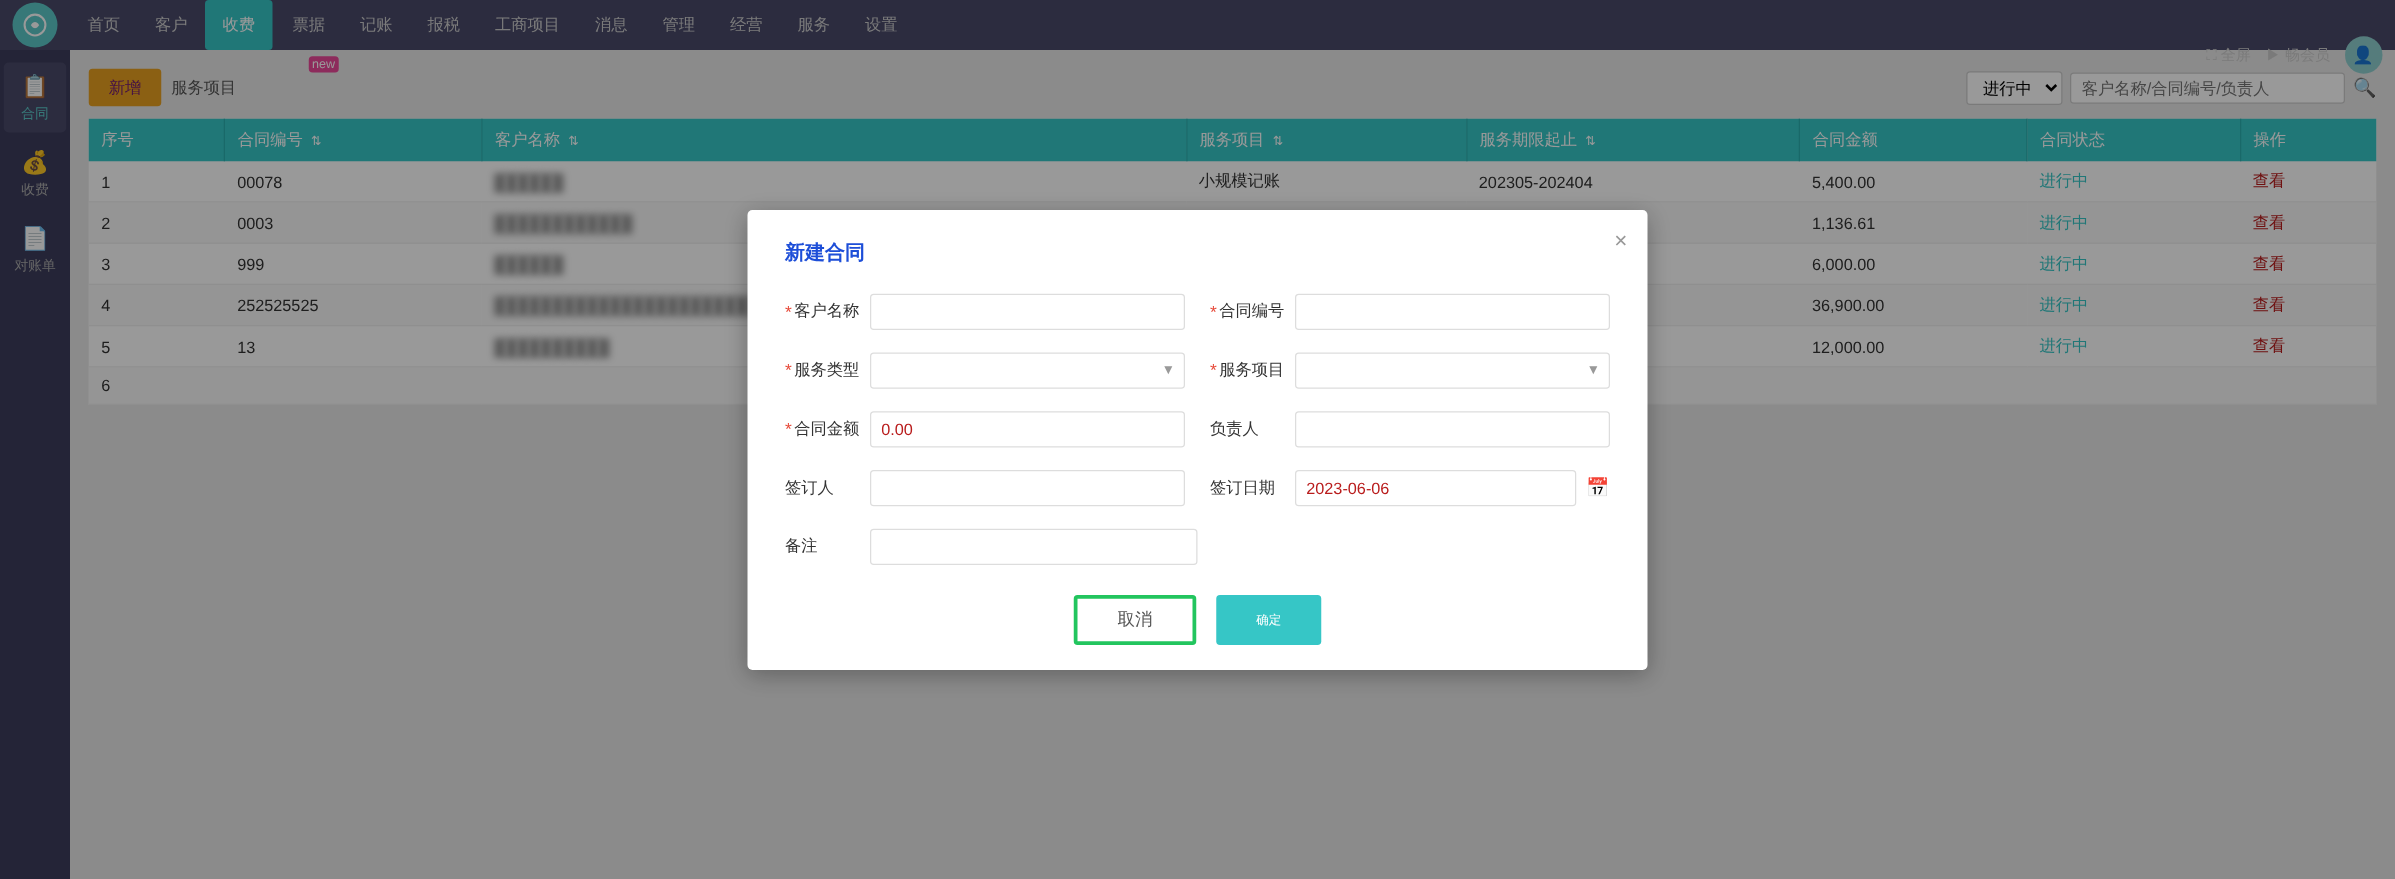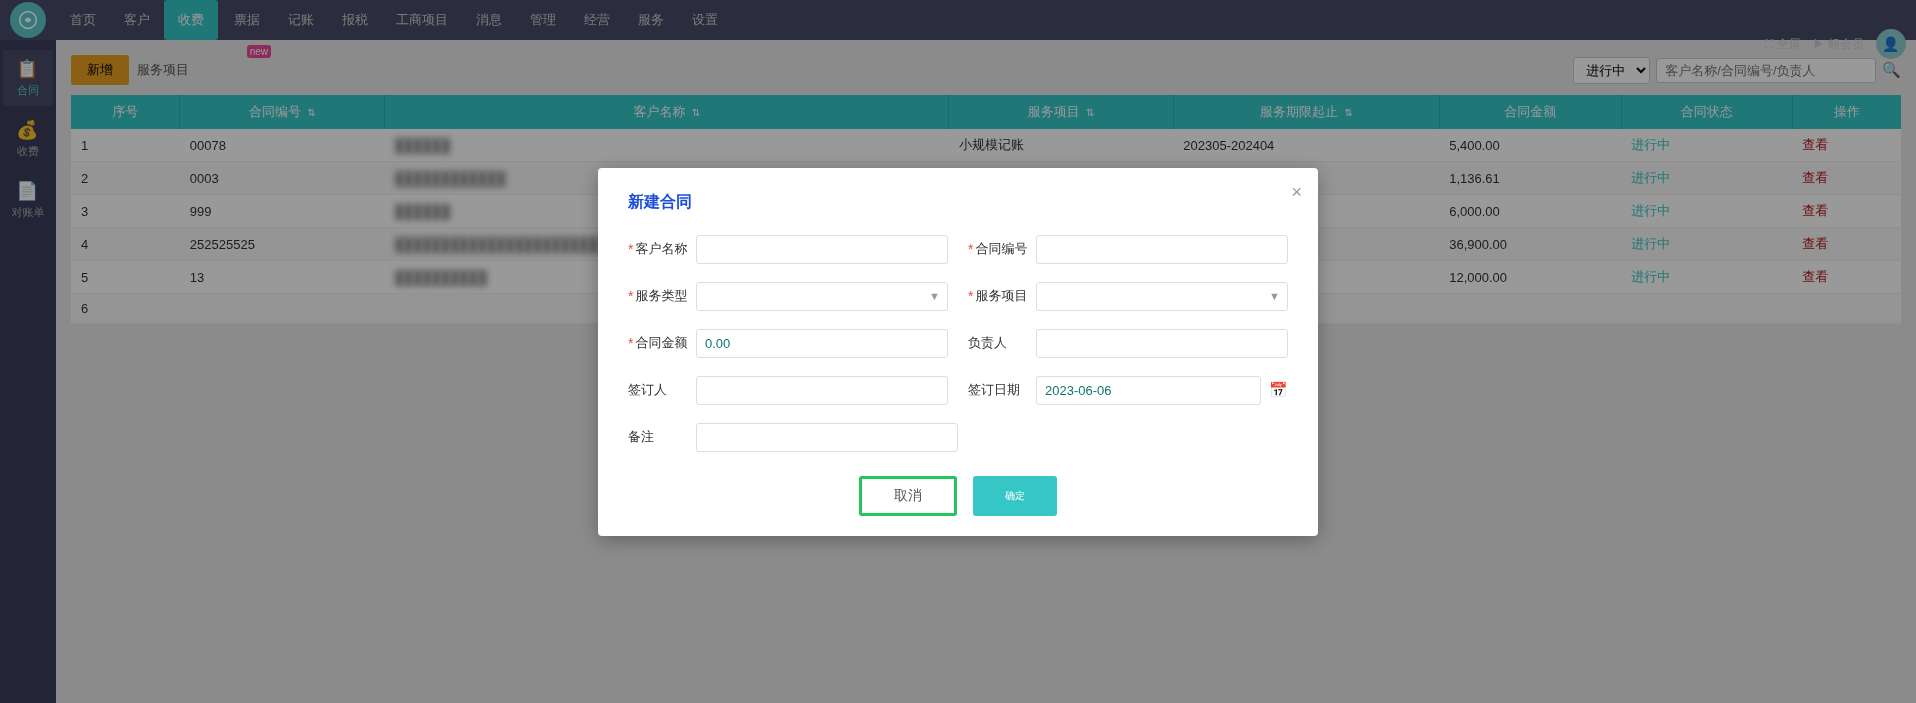--- a/index.html
+++ b/index.html
@@ -54,43 +54,43 @@
       margin-top: 40px; margin-left: 56px;
       padding: 15px; min-height: calc(100vh - 40px);
       background: #e8e8e8;
     }
 
     
     .toolbar {
       display: flex; align-items: center; margin-bottom: 10px; gap: 8px;
     }
     .btn-new {
-      background: #e8a020; color: #000000; border: none; padding: 6px 16px;
+      background: #e8a020; color: #701a75; border: none; padding: 6px 16px;
       border-radius: 3px; cursor: pointer; font-size: 13px; white-space: nowrap;
     }
     .toolbar-text { color: #555; font-size: 13px; }
     .toolbar-right { margin-left: auto; display: flex; align-items: center; gap: 6px; }
     .status-select {
       border: 1px solid #ccc; background: #fff; padding: 4px 8px;
       border-radius: 3px; font-size: 13px; cursor: pointer;
     }
     .search-box {
       border: 1px solid #ccc; background: #fff; padding: 4px 8px;
       border-radius: 3px; font-size: 13px; width: 220px;
     }
     .search-icon-btn {
       background: none; border: none; cursor: pointer; color: #888; font-size: 15px;
     }
 
     
     .data-table { width: 100%; border-collapse: collapse; background: #fff; }
     .data-table thead tr { background: #36c6c6; color: #fff; }
     .data-table thead th {
-      padding: 8px 10px; text-align: center; font-weight: normal; font-size: 13px;
-      white-space: nowrap; border-right: 1px solid #2ab0b0; font-family: Liberation Serif, serif;
+      padding: 8px 10px; text-align: left; font-weight: normal; font-size: 13px;
+      white-space: nowrap; border-right: 1px solid #2ab0b0;
     }
     .data-table thead th:last-child { border-right: none; }
     .data-table tbody tr { border-bottom: 1px solid #eee; }
     .data-table tbody tr:nth-child(even) { background: #f9f9f9; }
     .data-table tbody td {
       padding: 7px 10px; font-size: 13px; color: #333;
       white-space: nowrap;
     }
     .sort-icon { font-size: 10px; margin-left: 3px; color: #fff; }
     .tag-inprogress { color: #36c6c6; }
@@ -114,21 +114,21 @@
     }
     .form-row { display: flex; gap: 20px; margin-bottom: 18px; }
     .form-group { flex: 1; display: flex; flex-direction: column; gap: 5px; }
     .form-label {
       font-size: 13px; color: #333; white-space: nowrap;
       display: flex; align-items: center; gap: 2px; min-width: 60px;
     }
     .required-star { color: #e74c3c; font-size: 14px; }
     .form-input {
       border: 1px solid #ddd; border-radius: 3px; padding: 6px 8px;
-      font-size: 13px; color: #0f766e; width: 100%; outline: none;
+      font-size: 13px; color: #b91c1c; width: 100%; outline: none;
     }
     .form-select-wrap { position: relative; }
     .form-select {
       border: 1px solid #ddd; border-radius: 3px; padding: 6px 24px 6px 8px;
       font-size: 13px; color: #333; width: 100%; outline: none;
       appearance: none; cursor: pointer; background: #fff;
     }
     .select-arrow {
       position: absolute; right: 8px; top: 50%; transform: translateY(-50%);
       color: #999; font-size: 11px; pointer-events: none;

